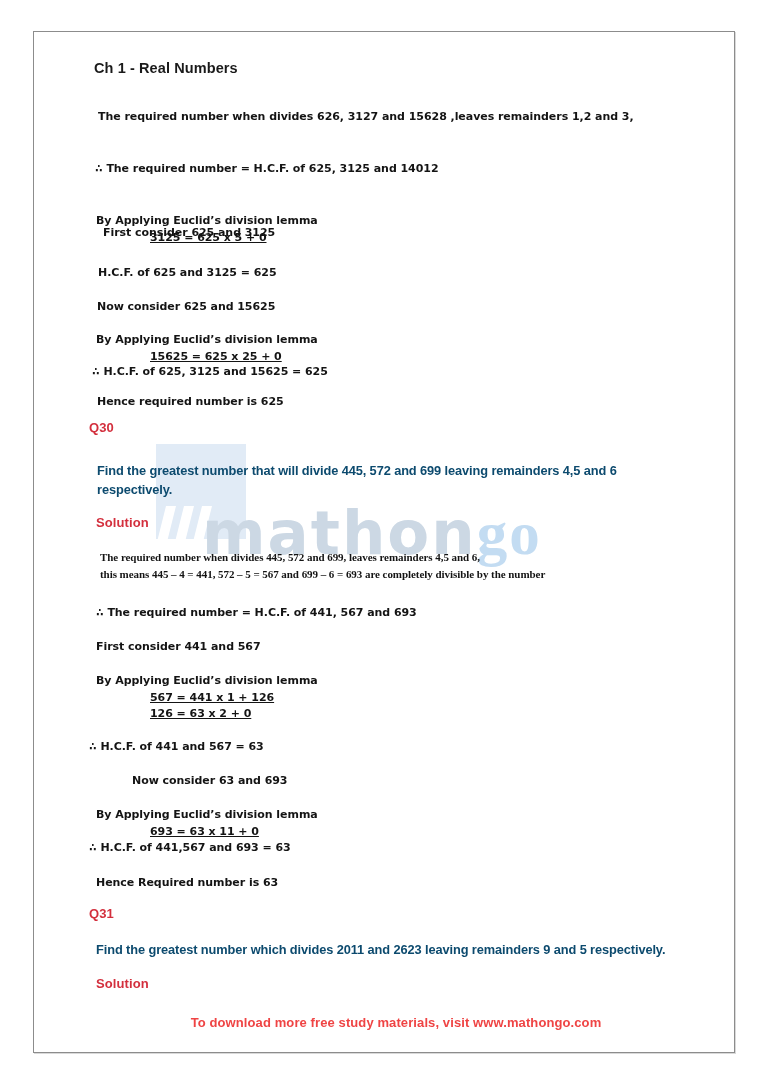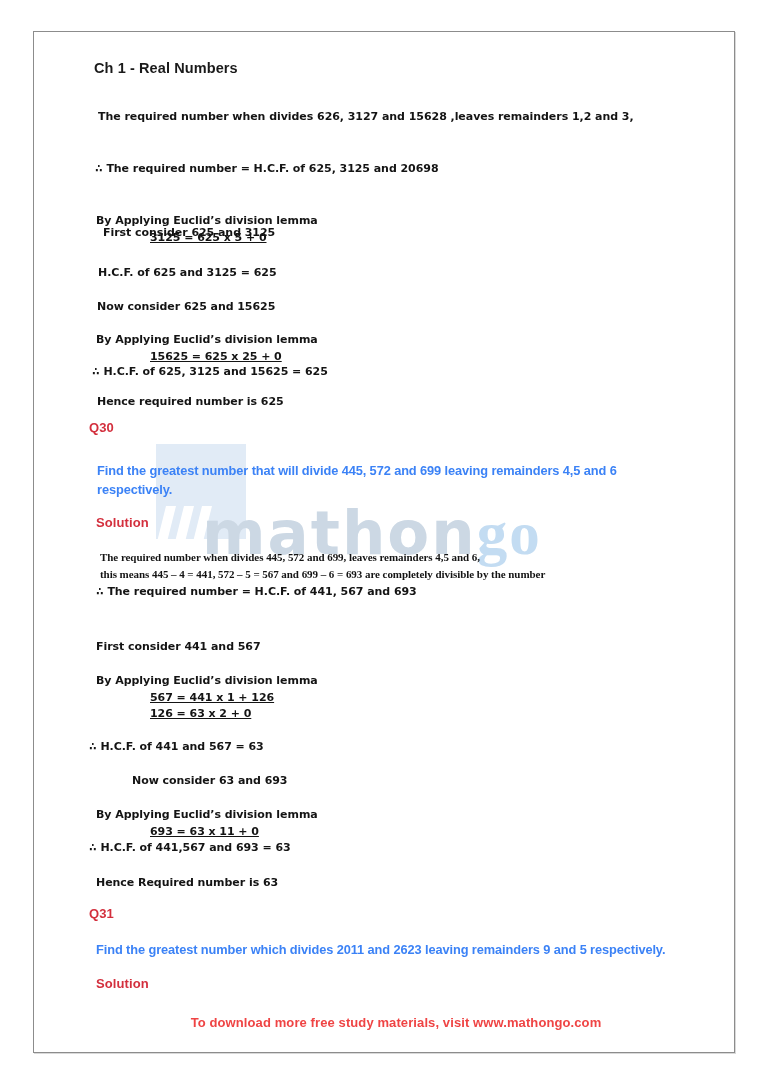--- a/index.html
+++ b/index.html
@@ -112,21 +112,21 @@
 
   .line { display: block; }
 
   
   .q-text {
     position: absolute;
     font-family: "Liberation Sans", sans-serif;
     font-weight: 700;
     font-size: 12.8px;
     line-height: 19px;
-    color: #3b82f6;
+    color: #0c4a6e;
     letter-spacing: -0.1px;
   }
 
   
   .marker {
     position: absolute;
     font-family: "Liberation Sans", sans-serif;
     font-weight: 700;
     font-size: 13px;
     color: #d32f3d;
@@ -170,21 +170,21 @@
 
     <div id="doc-header">
       <div class="h-item">Ch 1 - Real Numbers</div>
     </div>
 
     <div class="blk" style="left:64px; top:77px;">
       <span class="line">The required number when  divides 626,  3127 and 15628 ,leaves remainders 1,2 and 3,</span>
     </div>
 
     <div class="blk" style="left:61px; top:129px;">
-      <span class="line">∴  The required number  =  H.C.F. of 625,  3125 and 20698</span>
+      <span class="line">∴  The required number  =  H.C.F. of 625,  3125 and 14012</span>
       <span class="line ind3">First consider 625 and 3125</span>
     </div>
 
     <div class="blk" style="left:62px; top:181px;">
       <span class="line">By Applying Euclid’s division lemma</span>
       <span class="line ind2">3125 = 625 x 5 + 0</span>
     </div>
 
     <div class="blk" style="left:64px; top:233px;">H.C.F. of 625 and 3125 = 625</div>
 
@@ -203,21 +203,21 @@
 
     <div class="q-text" style="left:63px; top:429px; width:545px;">Find the greatest number that will divide 445, 572 and 699 leaving remainders 4,5 and 6 respectively.</div>
 
     <div class="marker" style="left:62px; top:483px;">Solution</div>
 
     <div class="blk" style="left:66px; top:517px;font-family:Liberation Serif, serif;">
       <span class="line">The required number when  divides 445, 572 and 699, leaves remainders 4,5 and 6,</span>
       <span class="line">this means 445 – 4 = 441, 572 – 5 = 567  and 699 – 6 = 693 are completely divisible by the number</span>
     </div>
 
-    <div class="blk" style="left:62px; top:552px;text-align:right;">∴  The required number =  H.C.F. of 441, 567 and 693</div>
+    <div class="blk" style="left:62px; top:573px;text-align:right;">∴  The required number =  H.C.F. of 441, 567 and 693</div>
 
     <div class="blk" style="left:62px; top:607px;">First consider 441 and  567</div>
 
     <div class="blk" style="left:62px; top:641px;">
       <span class="line">By Applying Euclid’s division lemma</span>
       <span class="line ind2">567 = 441 x 1 + 126</span>
       <span class="line ind2">126 = 63 x 2 + 0</span>
     </div>
 
     <div class="blk" style="left:55px; top:707px;">∴ H.C.F. of 441 and 567 = 63</div>

